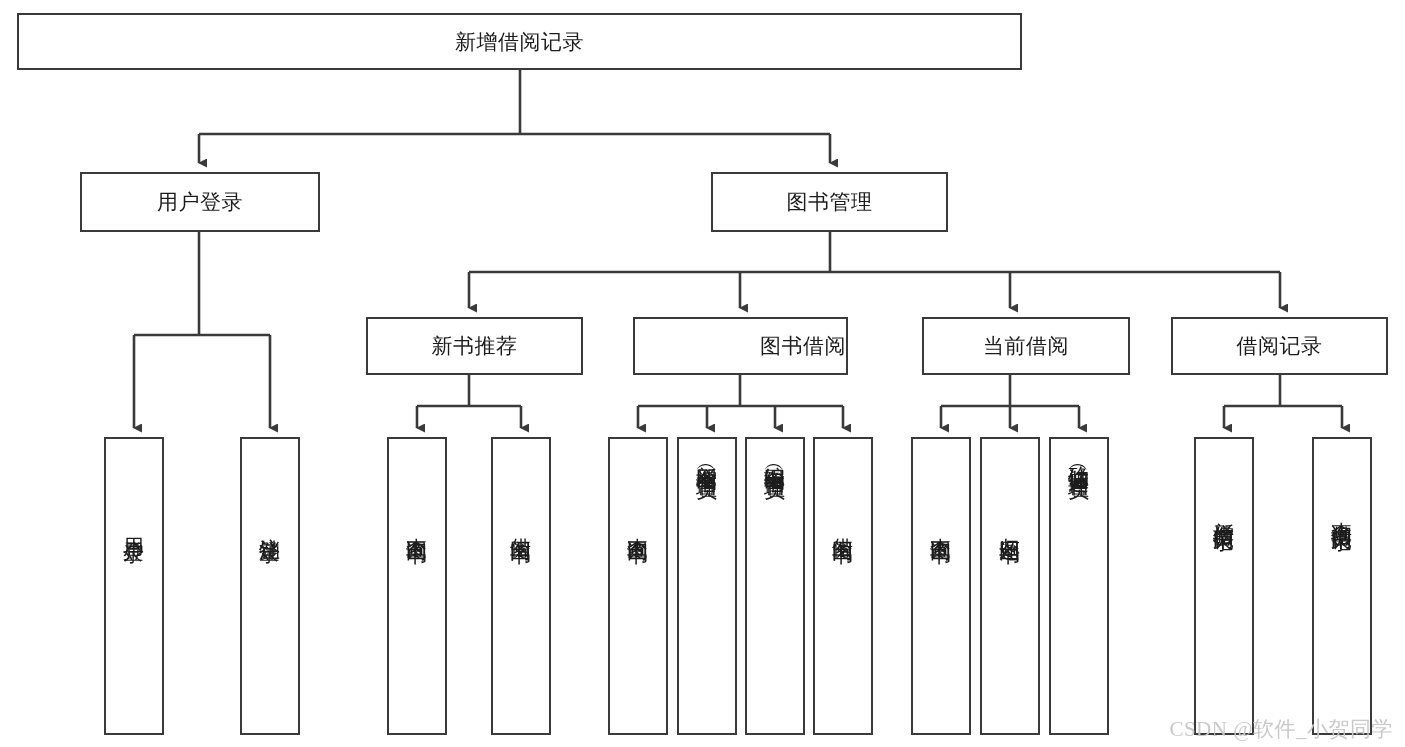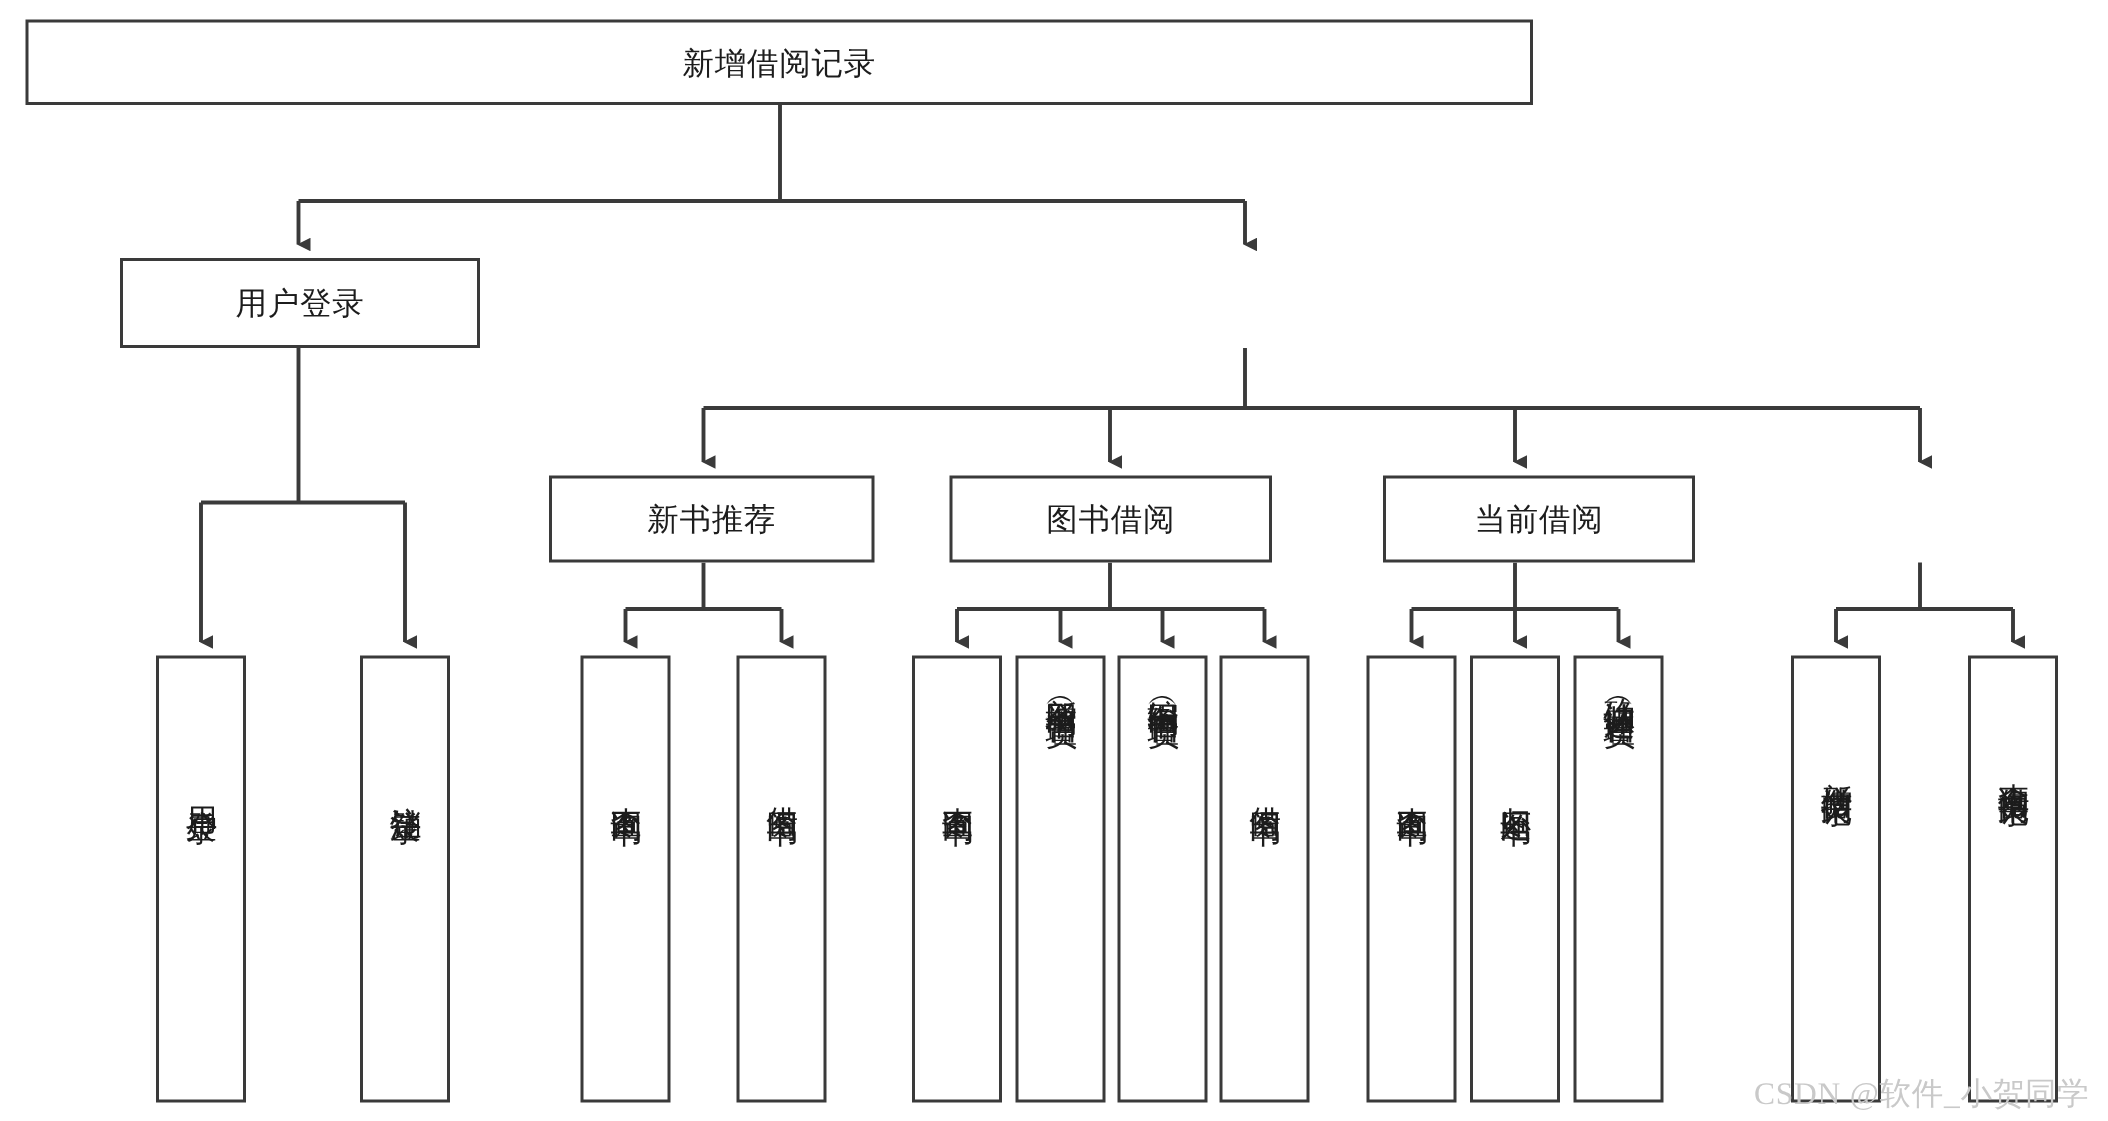--- a/index.html
+++ b/index.html
@@ -131,30 +131,36 @@
     </g>
   </svg>
 
   <div class="node root" style="left:17px; top:13px; width:1005px; height:57px;">
     <span>新增借阅记录</span>
   </div>
 
   <div class="node lvl1" style="left:80px; top:172px; width:240px; height:60px;">
     <span>用户登录</span>
   </div>
+  <div class="node lvl1" style="left:711px; top:172px; width:237px; height:60px;">
+    <span>图书管理</span>
+  </div>
 
   <div class="node lvl2" style="left:366px; top:317px; width:217px; height:58px;">
     <span>新书推荐</span>
   </div>
-  <div class="node lvl2" style="left:633px; top:317px; width:215px; height:58px;">
+  <div class="node lvl2" style="left:633px; top:317px; width:215px; height:58px;justify-content:flex-end;">
     <span>图书借阅</span>
   </div>
   <div class="node lvl2" style="left:902px; top:317px; width:208px; height:58px;margin-left:20px;">
     <span>当前借阅</span>
   </div>
+  <div class="node lvl2" style="left:1171px; top:317px; width:217px; height:58px;">
+    <span>借阅记录</span>
+  </div>
 
   <div class="node leaf leaf-mid" style="left:104px; top:437px; width:60px; height:298px;">
     <span class="vtext">用户登录</span>
   </div>
   <div class="node leaf leaf-mid" style="left:240px; top:437px; width:60px; height:298px;">
     <span class="vtext">注销登录</span>
   </div>
 
   <div class="node leaf leaf-mid" style="left:387px; top:437px; width:60px; height:298px;">
     <span class="vtext">查询图书</span>

